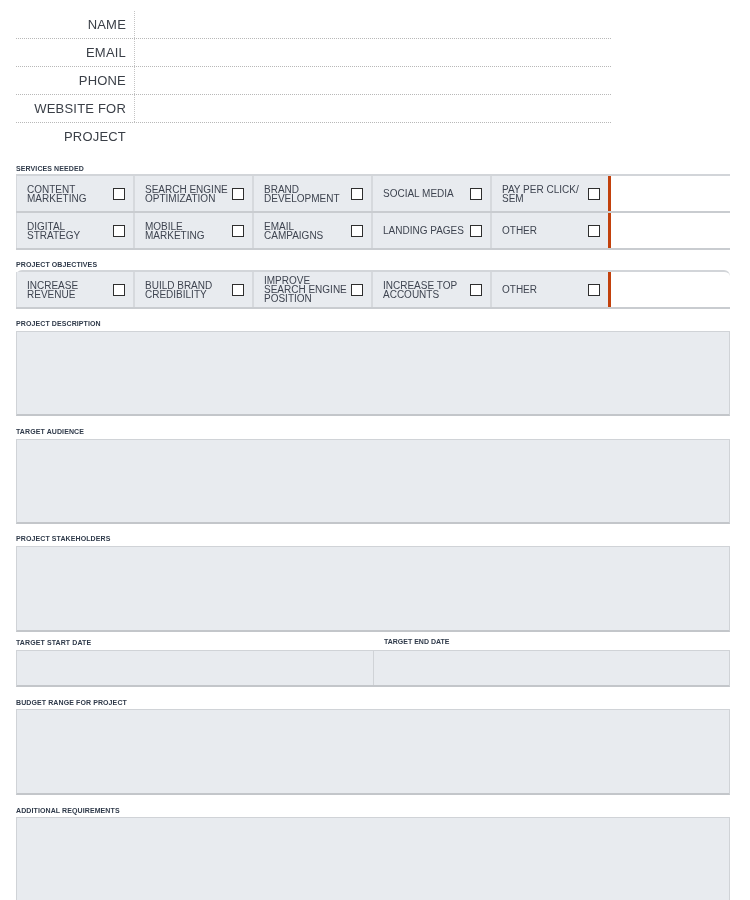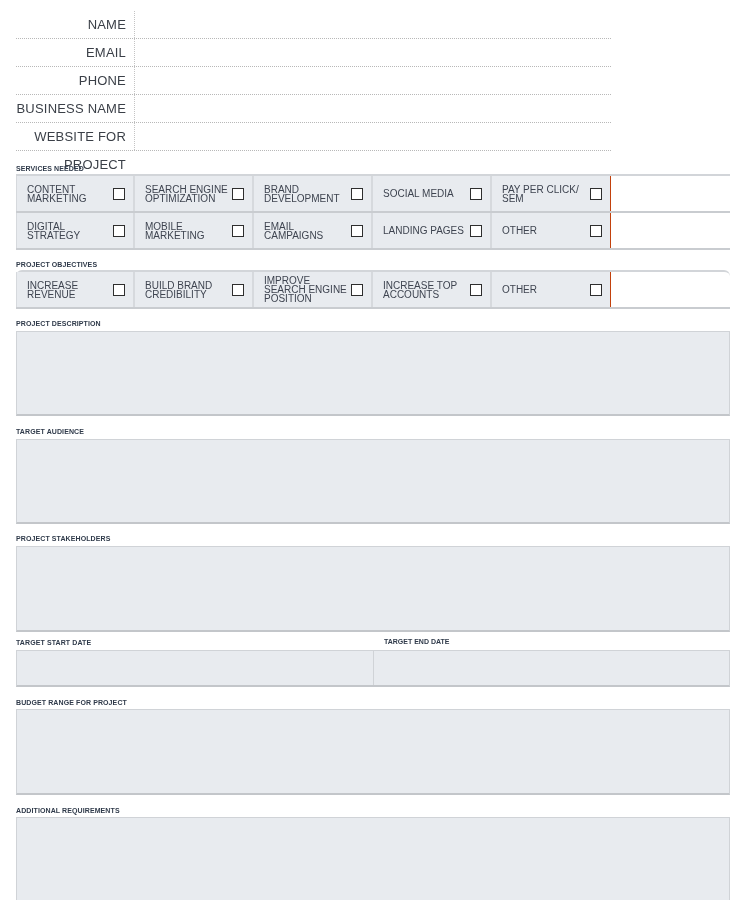--- a/index.html
+++ b/index.html
@@ -13,21 +13,21 @@
   .contact-value { flex: 1; }
   .contact-row:first-child .contact-label { border-right: 1px dotted #c4c4c4; }
 
   .section-label { position: absolute; left: 16px; font-size: 7px; font-weight: bold; color: #2f3a4a; letter-spacing: 0.1px; }
 
   .grid { position: absolute; left: 16px; width: 714px; border-top: 2px solid #d2d5d9; }
   .grid-row { display: flex; height: 37px; border-bottom: 2px solid #c9ccd0; }
   .cell { width: 119px; background: #e8ebef; border-right: 2px solid #d6d9dd; display: flex; align-items: center;
     padding-left: 10px; padding-right: 8px; position: relative; }
   .cell:first-child { border-left: 1px solid #d6d9dd; }
-  .cell:last-child { border-right: 1px solid #c2410c; }
+  .cell:last-child { border-right: 3px solid #c2410c; }
   .cell-text { font-size: 10px; line-height: 9px; color: #3e4450; flex: 1; text-transform: uppercase; }
   .checkbox { width: 12px; height: 12px; border: 1.3px solid #2e2e2e; background: #ffffff; flex-shrink: 0; }
 
   .box { position: absolute; left: 16px; width: 714px; background: #e8ebef; border: 1px solid #d0d3d7; border-bottom: 2px solid #c3c6ca; }
 
   .date-row { position: absolute; left: 16px; top: 650px; width: 714px; height: 37px; display: flex;
     border: 1px solid #d0d3d7; border-bottom: 2px solid #c3c6ca; background: #e8ebef; }
   .date-cell { flex: 1; }
   .date-cell:first-child { border-right: 1px solid #d0d3d7; }
   .date-label-end { position: absolute; left: 384px; top: 638px; font-size: 7px; font-weight: bold; color: #2f3a4a; }
@@ -39,24 +39,20 @@
   <div class="contact-row">
     <div class="contact-label">NAME</div>
     <div class="contact-value"></div>
   </div>
   <div class="contact-row">
     <div class="contact-label">EMAIL</div>
     <div class="contact-value"></div>
   </div>
   <div class="contact-row">
     <div class="contact-label">PHONE</div>
-    <div class="contact-value"></div>
-  </div>
-  <div class="contact-row">
-    <div class="contact-label">BUSINESS NAME</div>
     <div class="contact-value"></div>
   </div>
   <div class="contact-row">
     <div class="contact-label">WEBSITE FOR PROJECT</div>
     <div class="contact-value"></div>
   </div>
 </div>
 
 <div class="section-label" style="top:165px;">SERVICES NEEDED</div>
 <div class="grid" style="top:174px;">

